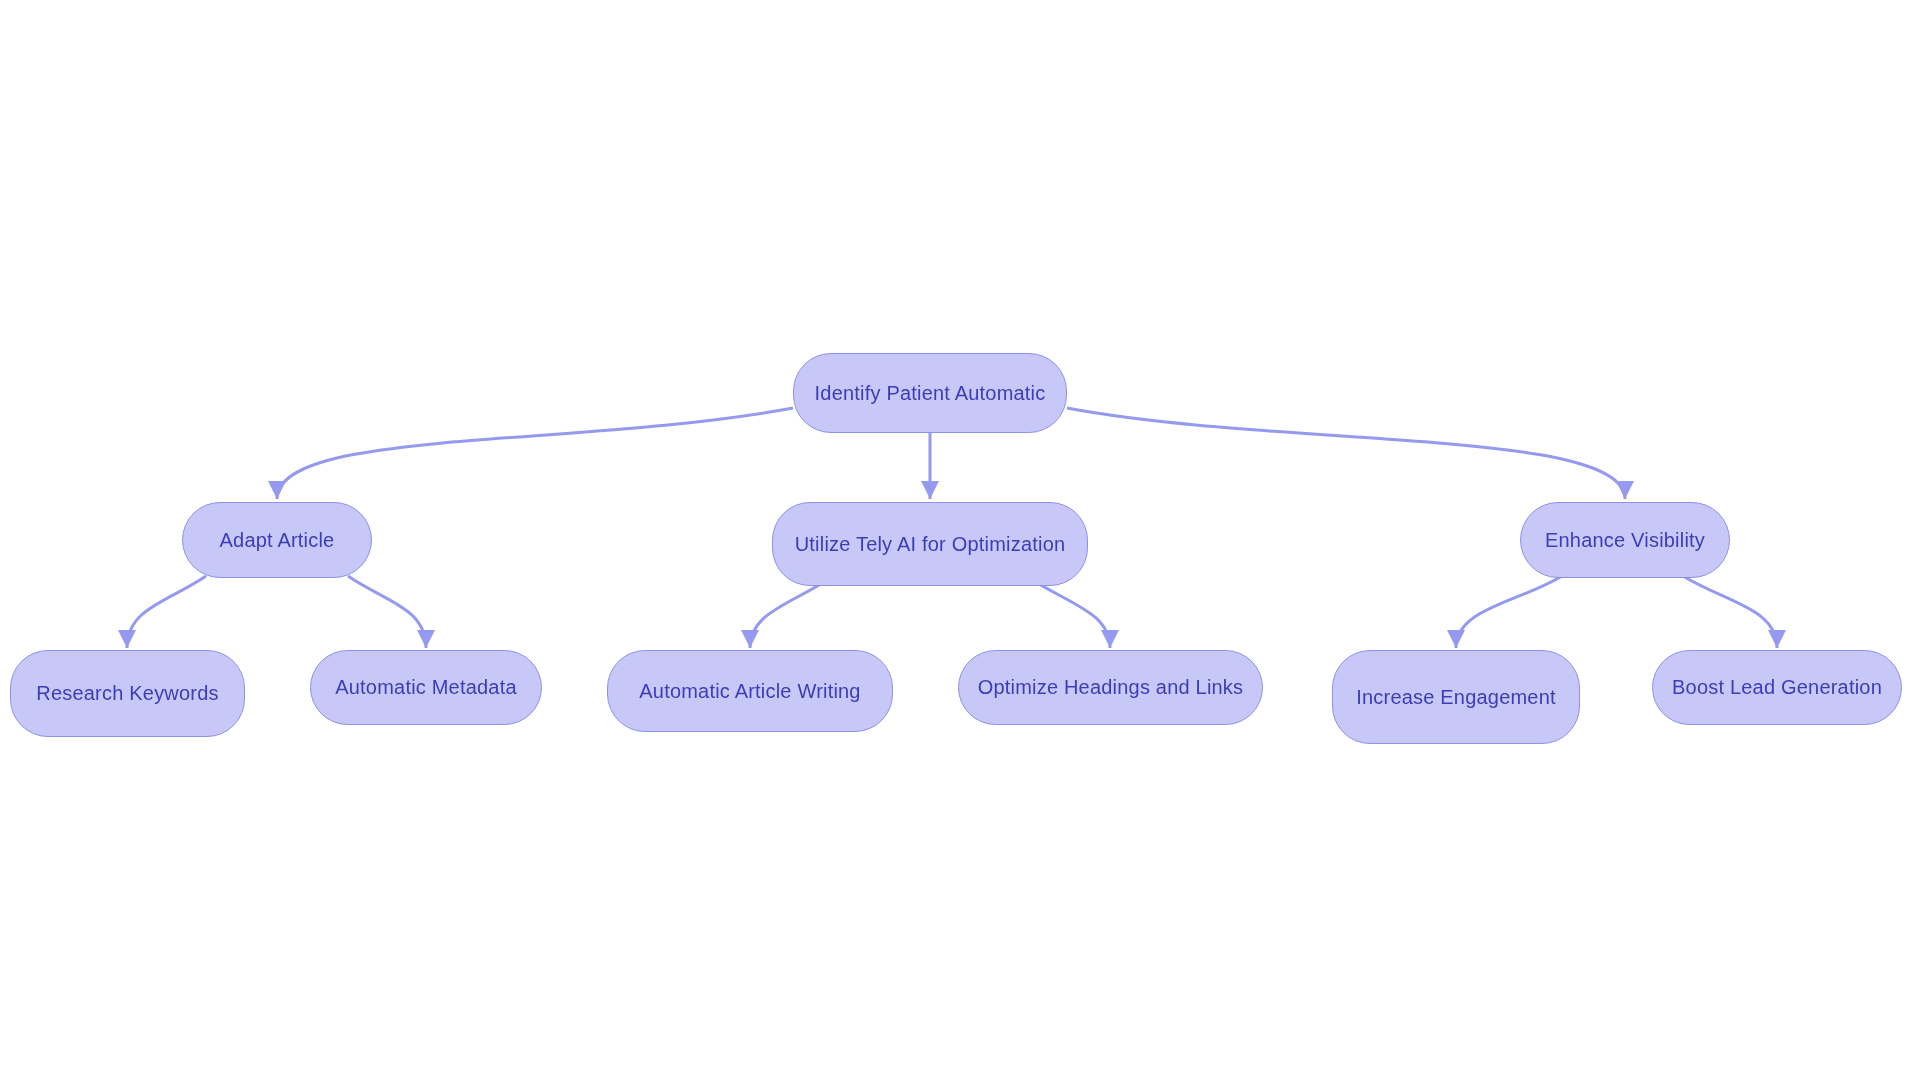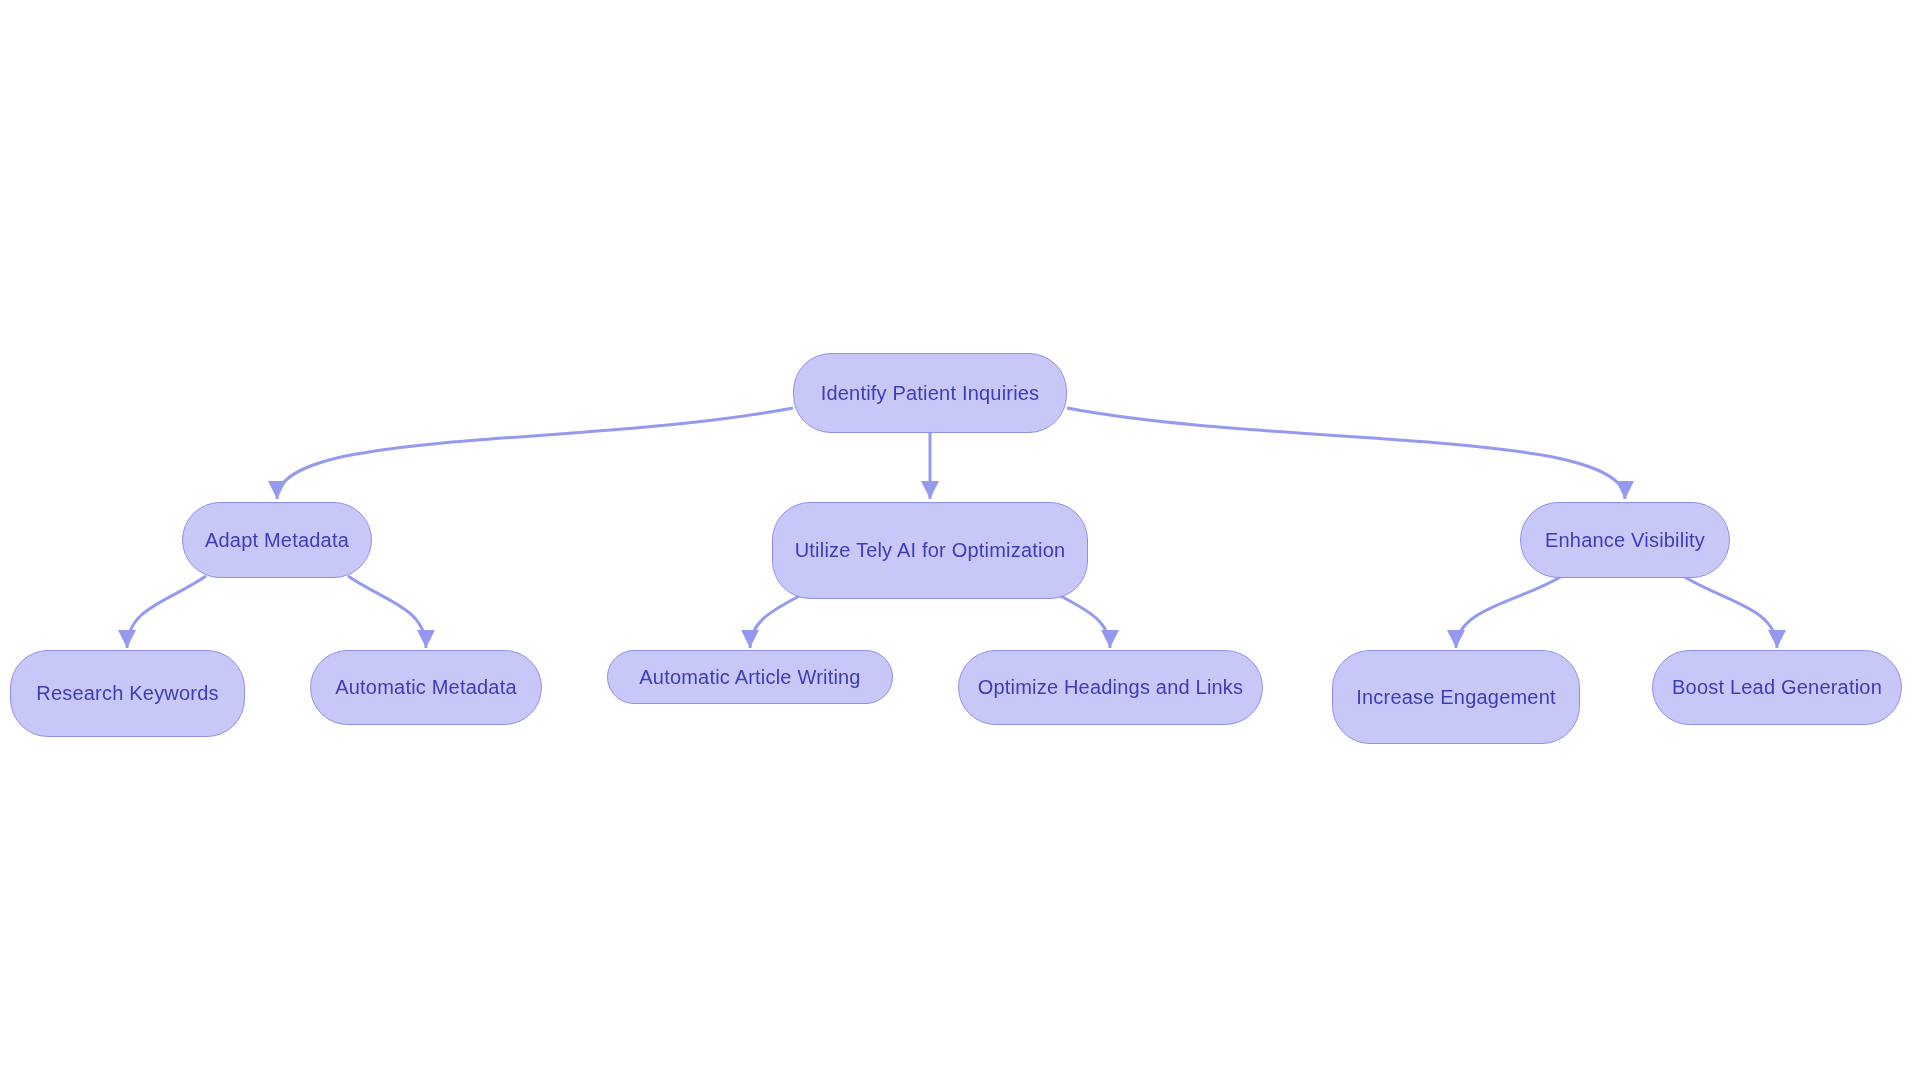--- a/index.html
+++ b/index.html
@@ -61,38 +61,38 @@
         <path class="edge" d="M 206 576 C 168 602, 127 608, 127 648" marker-end="url(#arrowhead)"></path>
         <path class="edge" d="M 348 576 C 386 602, 426 608, 426 648" marker-end="url(#arrowhead)"></path>
         <path class="edge" d="M 832 577 C 792 604, 750 612, 750 648" marker-end="url(#arrowhead)"></path>
         <path class="edge" d="M 1028 577 C 1068 604, 1110 612, 1110 648" marker-end="url(#arrowhead)"></path>
         <path class="edge" d="M 1562 576 C 1520 602, 1456 608, 1456 648" marker-end="url(#arrowhead)"></path>
         <path class="edge" d="M 1683 576 C 1725 602, 1777 608, 1777 648" marker-end="url(#arrowhead)"></path>
       </g>
   </svg>
   <div id="nodes-layer">
       <div class="node" style="left: 793px; top: 353px; width: 274px; height: 80px;">
-        <span>Identify Patient Inquiries</span>
+        <span>Identify Patient Automatic</span>
       </div>
       <div class="node" style="left: 182px; top: 502px; width: 190px; height: 76px;">
-        <span>Adapt Metadata</span>
+        <span>Adapt Article</span>
       </div>
-      <div class="node" style="left: 772px; top: 502px; width: 316px; height: 97px;">
+      <div class="node" style="left: 772px; top: 502px; width: 316px; height: 84px;">
         <span>Utilize Tely AI for Optimization</span>
       </div>
       <div class="node" style="left: 1520px; top: 502px; width: 210px; height: 76px; text-align: right;">
         <span>Enhance Visibility</span>
       </div>
       <div class="node" style="left: 10px; top: 650px; width: 235px; height: 87px;">
         <span>Research Keywords</span>
       </div>
       <div class="node" style="left: 310px; top: 650px; width: 232px; height: 75px;">
         <span>Automatic Metadata</span>
       </div>
-      <div class="node" style="left: 607px; top: 650px; width: 286px; height: 54px;">
+      <div class="node" style="left: 607px; top: 650px; width: 286px; height: 82px;">
         <span>Automatic Article Writing</span>
       </div>
       <div class="node" style="left: 958px; top: 650px; width: 305px; height: 75px; text-align: center;">
         <span>Optimize Headings and Links</span>
       </div>
       <div class="node" style="left: 1332px; top: 650px; width: 248px; height: 94px;">
         <span>Increase Engagement</span>
       </div>
       <div class="node" style="left: 1652px; top: 650px; width: 250px; height: 75px;">
         <span>Boost Lead Generation</span>

